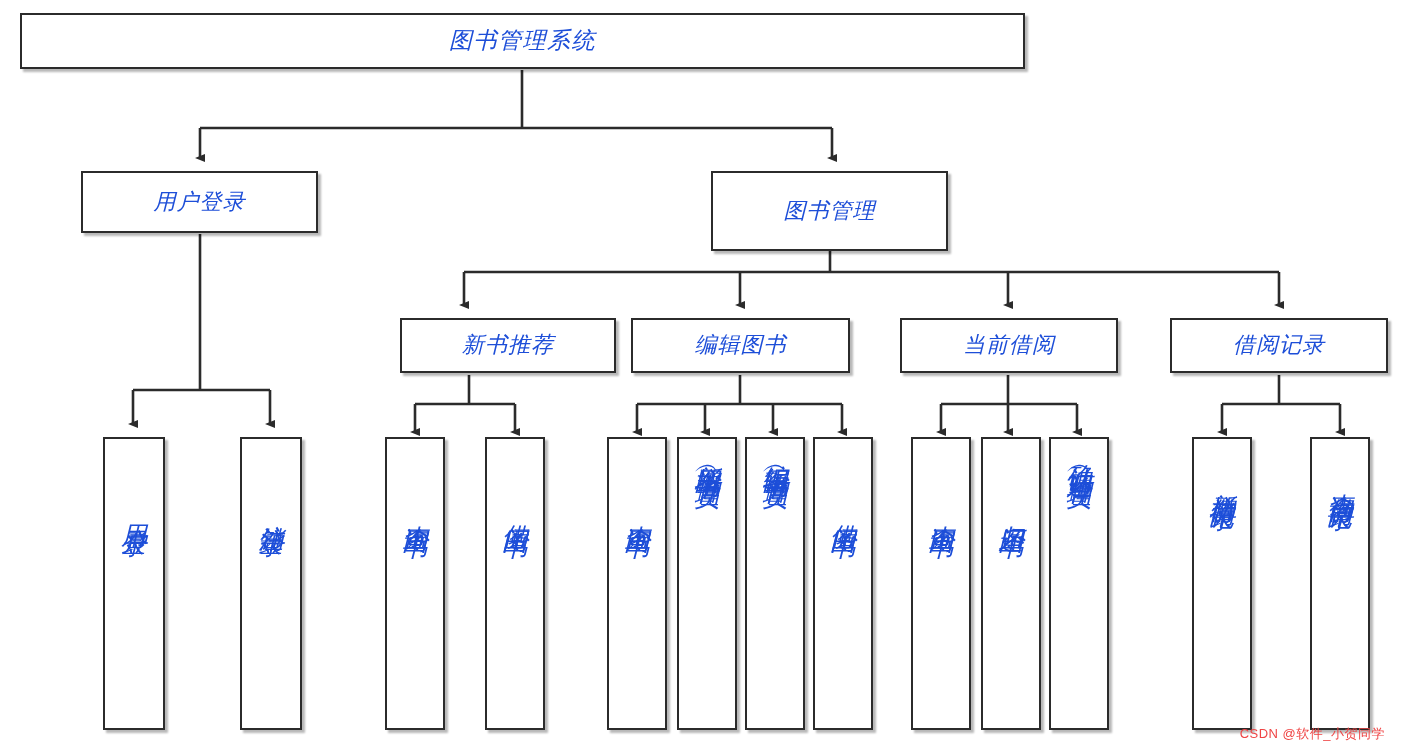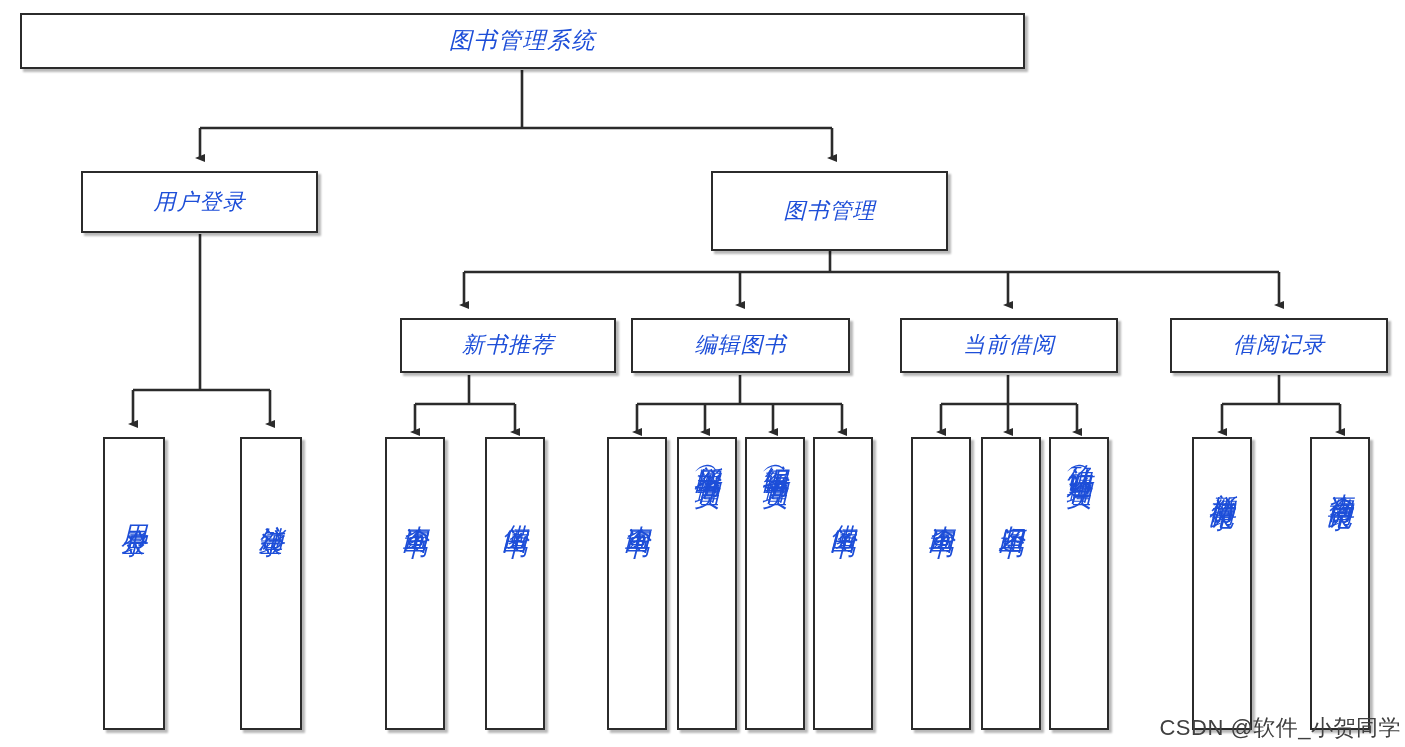--- a/index.html
+++ b/index.html
@@ -63,24 +63,24 @@
   .node.vert .lbl {
     writing-mode: vertical-rl;
     text-orientation: upright;
     font-size: 25px;
     line-height: 1.05;
     letter-spacing: 3px;
     white-space: nowrap;
   }
   .watermark {
     position: absolute;
-    right: 4px;
+    right: 20px;
     bottom: 4px;
-    font-size: 22px;
-    color: #404040;
+    font-size: 13px;
+    color: #ef4444;
     letter-spacing: 0.5px;
     z-index: 5;
     white-space: nowrap;
   }
 </style>
 </head>
 <body>
 
 <div id="canvas">
 

